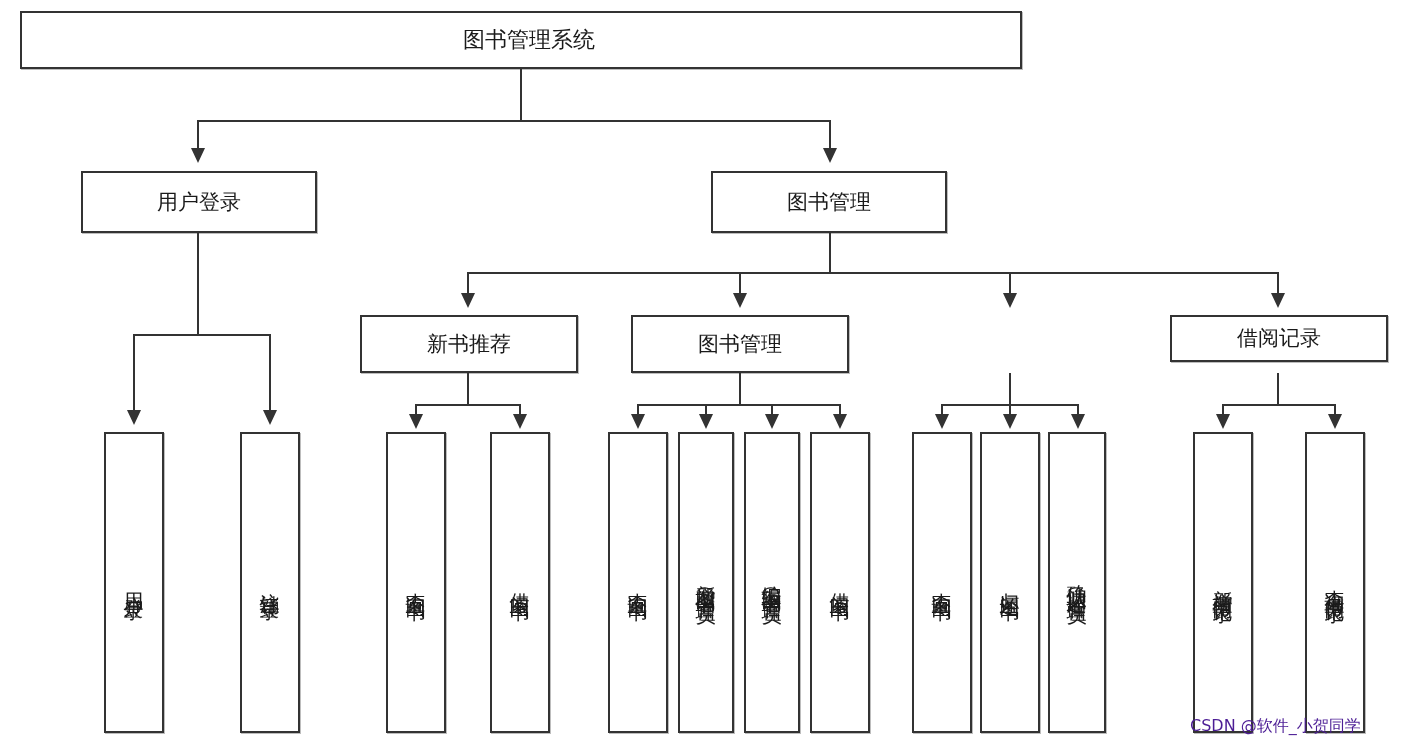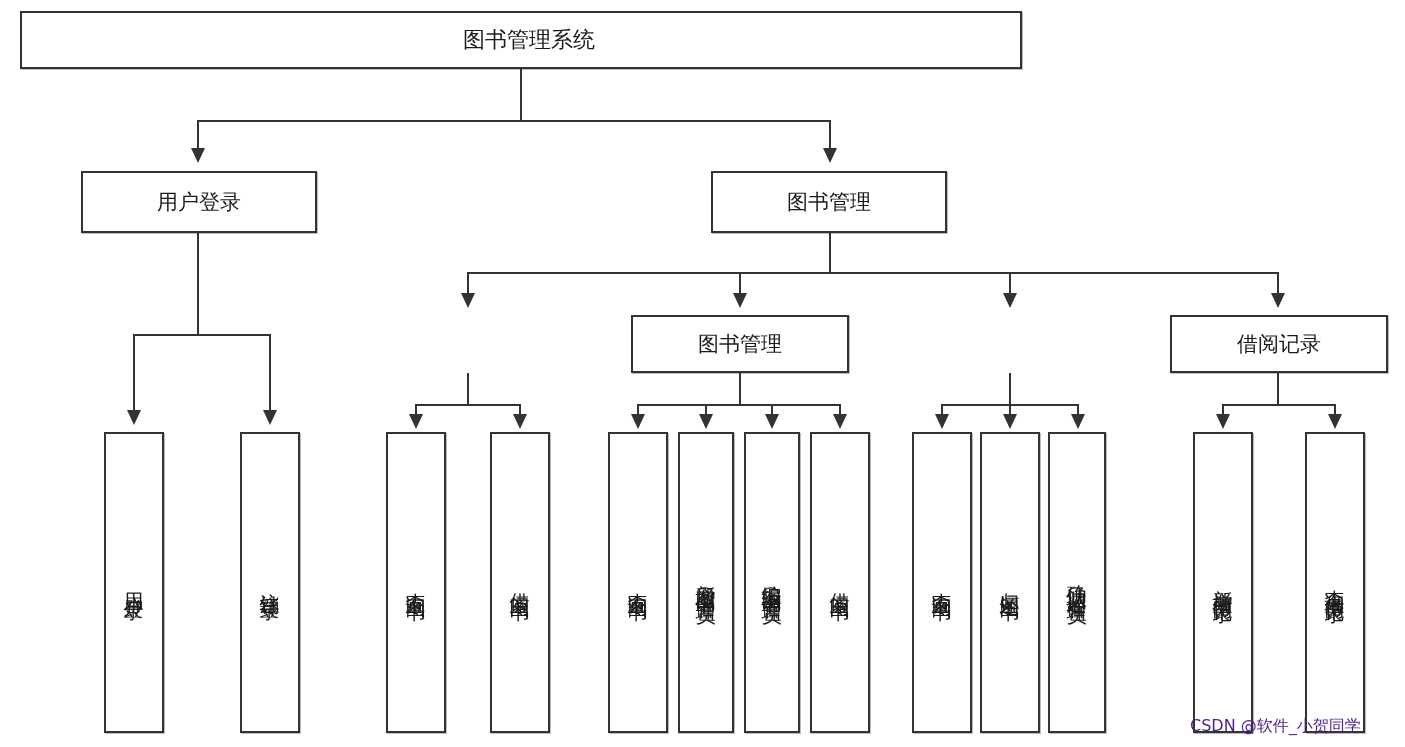--- a/index.html
+++ b/index.html
@@ -134,24 +134,27 @@
 
   <div class="vline" style="left:739px; top:272px; width:2px; height:21px;"></div>
   <div class="arrow" style="left:733px; top:293px;"></div>
 
   <div class="vline" style="left:1009px; top:272px; width:2px; height:21px;"></div>
   <div class="arrow" style="left:1003px; top:293px;"></div>
 
   <div class="vline" style="left:1277px; top:272px; width:2px; height:21px;"></div>
   <div class="arrow" style="left:1271px; top:293px;"></div>
 
+  <div class="node horiz" style="left:360px; top:315px; width:218px; height:58px;">
+    <span class="label">新书推荐</span>
+  </div>
   <div class="node horiz" style="left:631px; top:315px; width:218px; height:58px;">
     <span class="label">图书管理</span>
   </div>
-  <div class="node horiz" style="left:1170px; top:315px; width:218px; height:58px;">
+  <div class="node horiz" style="left:1170px; top:315px; width:218px; height:47px;">
     <span class="label">借阅记录</span>
   </div>
 
   <div class="vline" style="left:467px; top:373px; width:2px; height:32px;"></div>
   <div class="hline" style="left:415px; top:404px; width:104px; height:2px;"></div>
   <div class="vline" style="left:415px; top:404px; width:2px; height:10px;"></div>
   <div class="arrow" style="left:409px; top:414px;"></div>
   <div class="vline" style="left:519px; top:404px; width:2px; height:10px;"></div>
   <div class="arrow" style="left:513px; top:414px;"></div>
 

